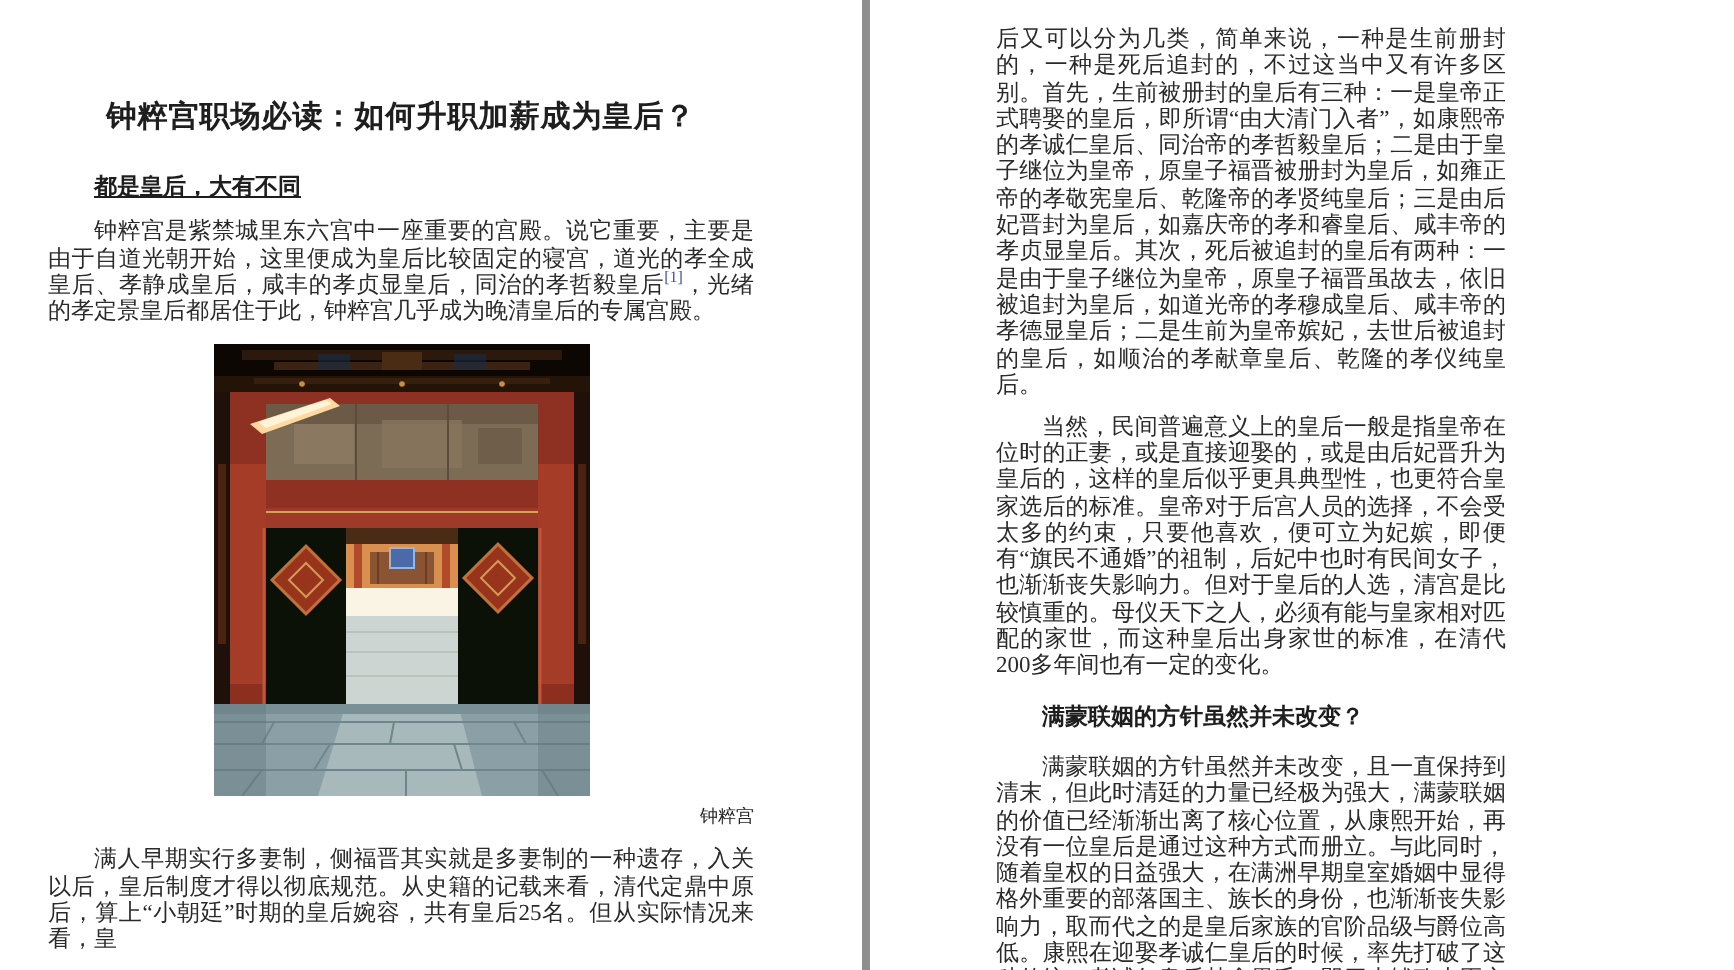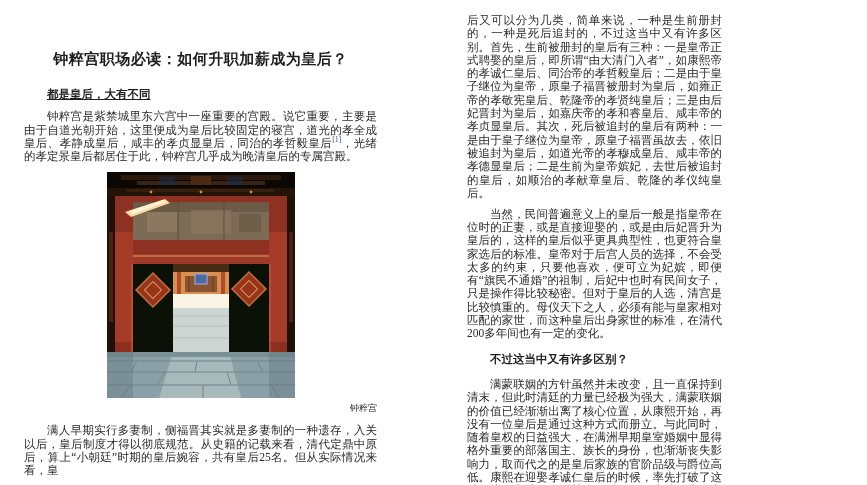--- a/index.html
+++ b/index.html
@@ -16,21 +16,21 @@
     overflow: hidden;
   }
   .page {
     position: absolute;
     top: 0;
     height: 485px;
     background: #ffffff;
     overflow: hidden;
   }
   .page-left  { left: 0;   width: 431px; padding: 50px 54px 0 24px; }
-  .page-right { left: 412px; width: 360px; padding: 14px 50px 0 55px; }
+  .page-right { left: 443px; width: 360px; padding: 14px 50px 0 55px; }
   .page-divider {
     position: absolute;
     top: 0; left: 431px;
     width: 4px; height: 485px;
     background: #8f8f8f;
   }
   .article-title {
     font-size: 15px;
     font-weight: bold;
     text-align: center;
@@ -188,18 +188,18 @@
       <div class="figure-caption">钟粹宫</div>
     </div>
 
     <p class="body-par after-figure">满人早期实行多妻制，侧福晋其实就是多妻制的一种遗存，入关以后，皇后制度才得以彻底规范。从史籍的记载来看，清代定鼎中原后，算上“小朝廷”时期的皇后婉容，共有皇后25名。但从实际情况来看，皇</p>
   </div>
 
   <div class="page-divider"></div>
 
   <div class="page page-right">
     <p class="body-par no-indent">后又可以分为几类，简单来说，一种是生前册封的，一种是死后追封的，不过这当中又有许多区别。首先，生前被册封的皇后有三种：一是皇帝正式聘娶的皇后，即所谓“由大清门入者”，如康熙帝的孝诚仁皇后、同治帝的孝哲毅皇后；二是由于皇子继位为皇帝，原皇子福晋被册封为皇后，如雍正帝的孝敬宪皇后、乾隆帝的孝贤纯皇后；三是由后妃晋封为皇后，如嘉庆帝的孝和睿皇后、咸丰帝的孝贞显皇后。其次，死后被追封的皇后有两种：一是由于皇子继位为皇帝，原皇子福晋虽故去，依旧被追封为皇后，如道光帝的孝穆成皇后、咸丰帝的孝德显皇后；二是生前为皇帝嫔妃，去世后被追封的皇后，如顺治的孝献章皇后、乾隆的孝仪纯皇后。</p>
-    <p class="body-par">当然，民间普遍意义上的皇后一般是指皇帝在位时的正妻，或是直接迎娶的，或是由后妃晋升为皇后的，这样的皇后似乎更具典型性，也更符合皇家选后的标准。皇帝对于后宫人员的选择，不会受太多的约束，只要他喜欢，便可立为妃嫔，即便有“旗民不通婚”的祖制，后妃中也时有民间女子，只是操作得比较秘密。但对于皇后的人选，清宫是比较慎重的。母仪天下之人，必须有能与皇家相对匹配的家世，而这种皇后出身家世的标准，在清代200多年间也有一定的变化。</p>
-    <div class="right-heading">不过这当中又有许多区别？</div>
+    <p class="body-par">当然，民间普遍意义上的皇后一般是指皇帝在位时的正妻，或是直接迎娶的，或是由后妃晋升为皇后的，这样的皇后似乎更具典型性，也更符合皇家选后的标准。皇帝对于后宫人员的选择，不会受太多的约束，只要他喜欢，便可立为妃嫔，即便有“旗民不通婚”的祖制，后妃中也时有民间女子，也渐渐丧失影响力。但对于皇后的人选，清宫是比较慎重的。母仪天下之人，必须有能与皇家相对匹配的家世，而这种皇后出身家世的标准，在清代200多年间也有一定的变化。</p>
+    <div class="right-heading">满蒙联姻的方针虽然并未改变？</div>
     <p class="body-par">满蒙联姻的方针虽然并未改变，且一直保持到清末，但此时清廷的力量已经极为强大，满蒙联姻的价值已经渐渐出离了核心位置，从康熙开始，再没有一位皇后是通过这种方式而册立。与此同时，随着皇权的日益强大，在满洲早期皇室婚姻中显得格外重要的部落国主、族长的身份，也渐渐丧失影响力，取而代之的是皇后家族的官阶品级与爵位高低。康熙在迎娶孝诚仁皇后的时候，率先打破了这种传统。孝诚仁皇后赫舍里氏，即四大辅政大臣之首索尼的孙女，这门亲事遭到了鳌拜和苏克沙哈的强烈反对，其反对的主要原因正是赫舍里家族早年只是普通部</p>
   </div>
 
 </div>
 
 </body></html>

